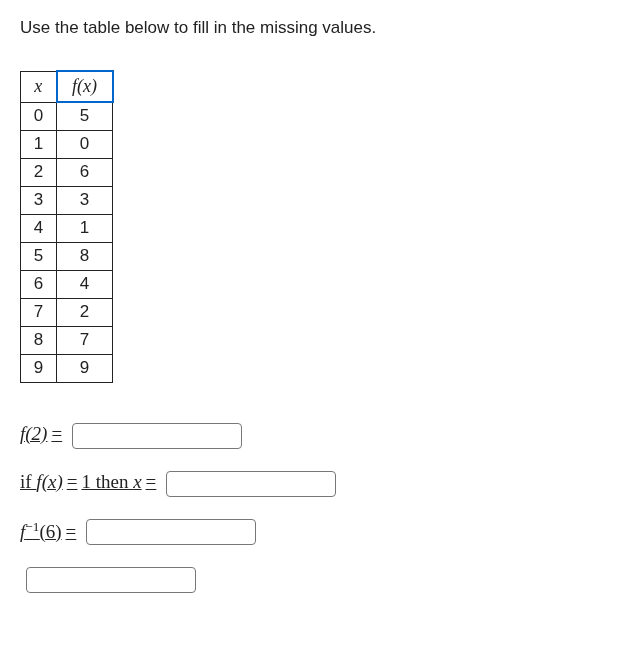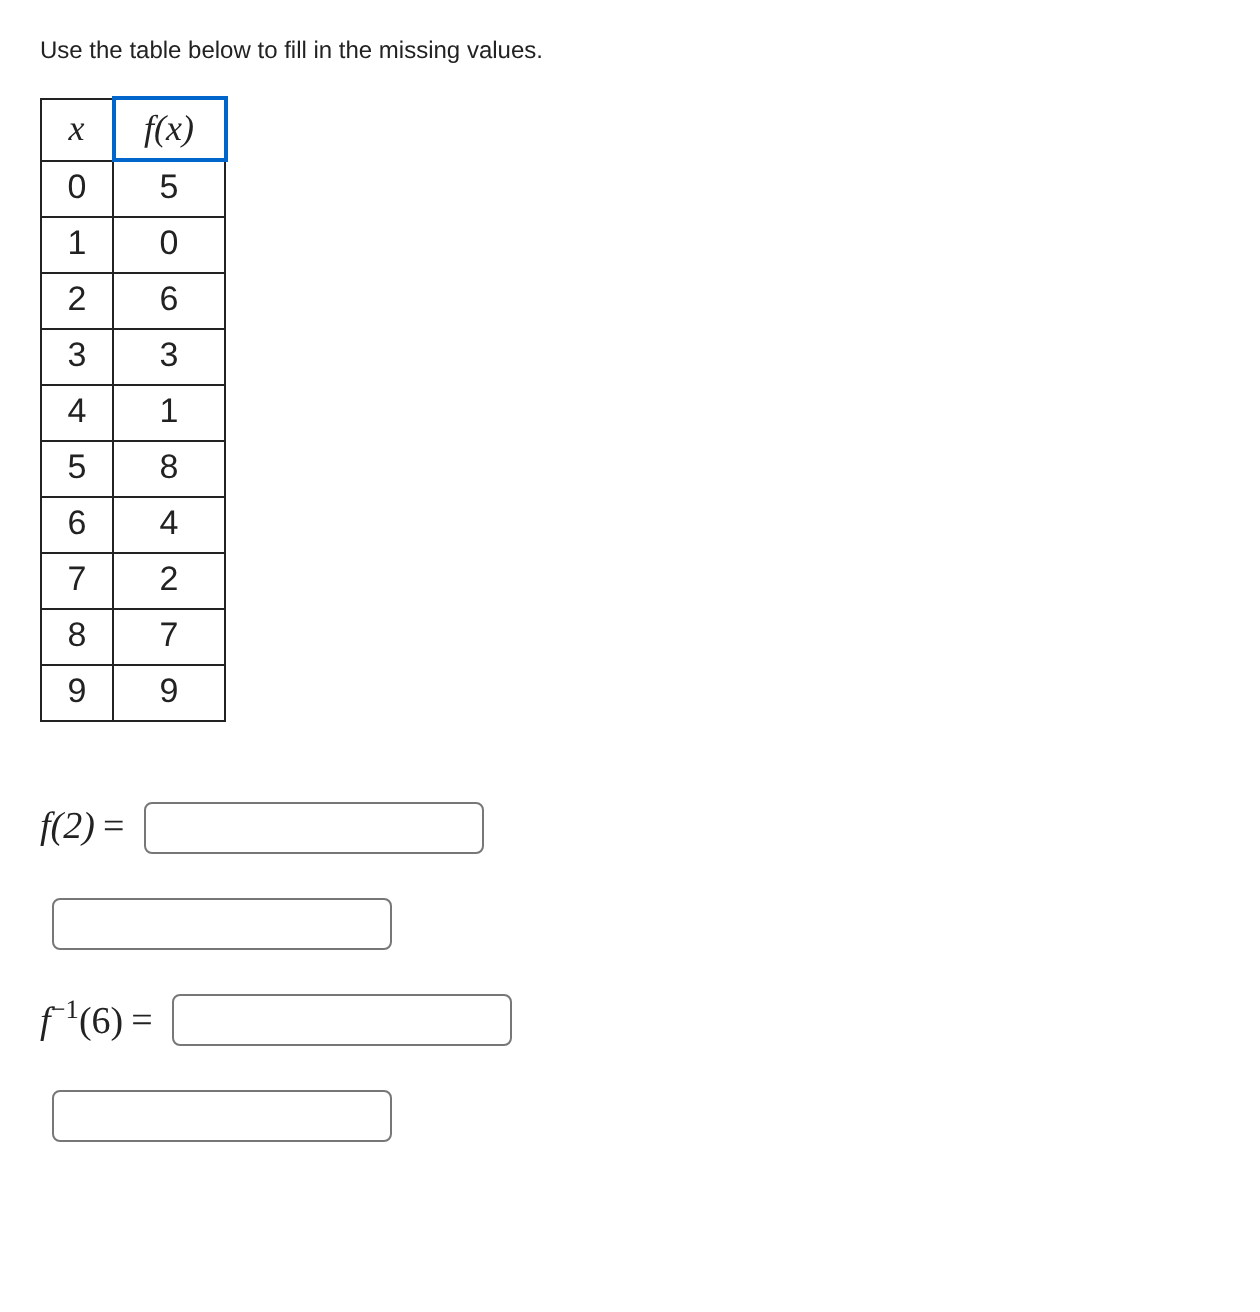--- a/index.html
+++ b/index.html
@@ -6,22 +6,22 @@
   body {
     margin: 0;
     padding: 18px 20px;
     font-family: Arial, Helvetica, sans-serif;
     font-size: 17px;
     color: #222;
     width: 630px;
     background: #fff;
   }
   .instruction {
-    margin-bottom: 16px;
-    font-size: 12px;
+    margin-bottom: 32px;
+    font-size: 17px;
   }
   table.func {
     border-collapse: collapse;
     margin-bottom: 40px;
   }
   table.func th, table.func td {
     border: 1px solid #222;
     text-align: center;
     font-size: 17px;
     height: 28px;
@@ -33,24 +33,24 @@
     font-size: 18px;
     padding: 4px 0;
   }
   table.func .col-x { width: 36px; }
   table.func .col-fx { width: 56px; }
   table.func th.col-fx {
     border: 2px solid #0066cc;
   }
   .question-row {
     display: flex;
-    align-items: center;
     margin: 22px 0;
     font-family: 'Times New Roman', serif;
     font-size: 19px;
+    text-decoration: underline;
   }
   .math {
     font-family: 'Times New Roman', serif;
     font-style: italic;
   }
   .math-roman {
     font-family: 'Times New Roman', serif;
     font-style: normal;
   }
   .sup {
@@ -125,20 +125,23 @@
       </tr>
   </tbody>
 </table>
 
 <div class="question-row">
   <span class="math"><span>f(2)</span><span class="eq">=</span></span>
   <input class="answer w-short" type="text" value="" style="">
 </div>
 
 <div class="question-row">
+  <span>
+    <span class="math-roman">if </span><span class="math">f(x)</span><span class="eq math-roman">=</span><span class="math-roman">1</span><span class="math-roman"> then </span><span class="math">x</span><span class="eq math-roman">=</span>
+  </span>
   <input class="answer w-med" type="text" value="" style="">
 </div>
 
 <div class="question-row">
   <span class="math"><span>f</span><span class="sup">−1</span><span class="math-roman">(6)</span><span class="eq">=</span></span>
   <input class="answer w-short" type="text" value="" style="">
 </div>
 
 <div class="question-row">
   <input class="answer w-med" type="text" value="" style="">

